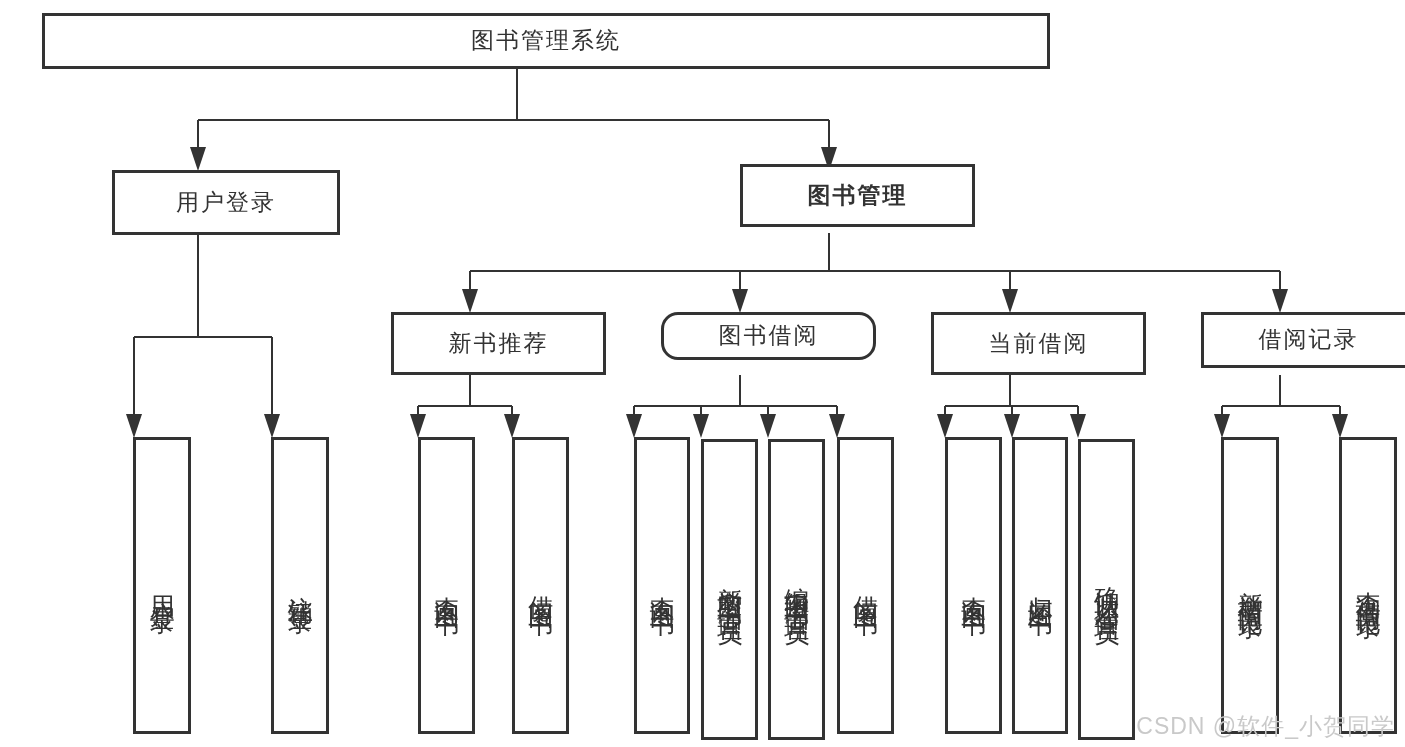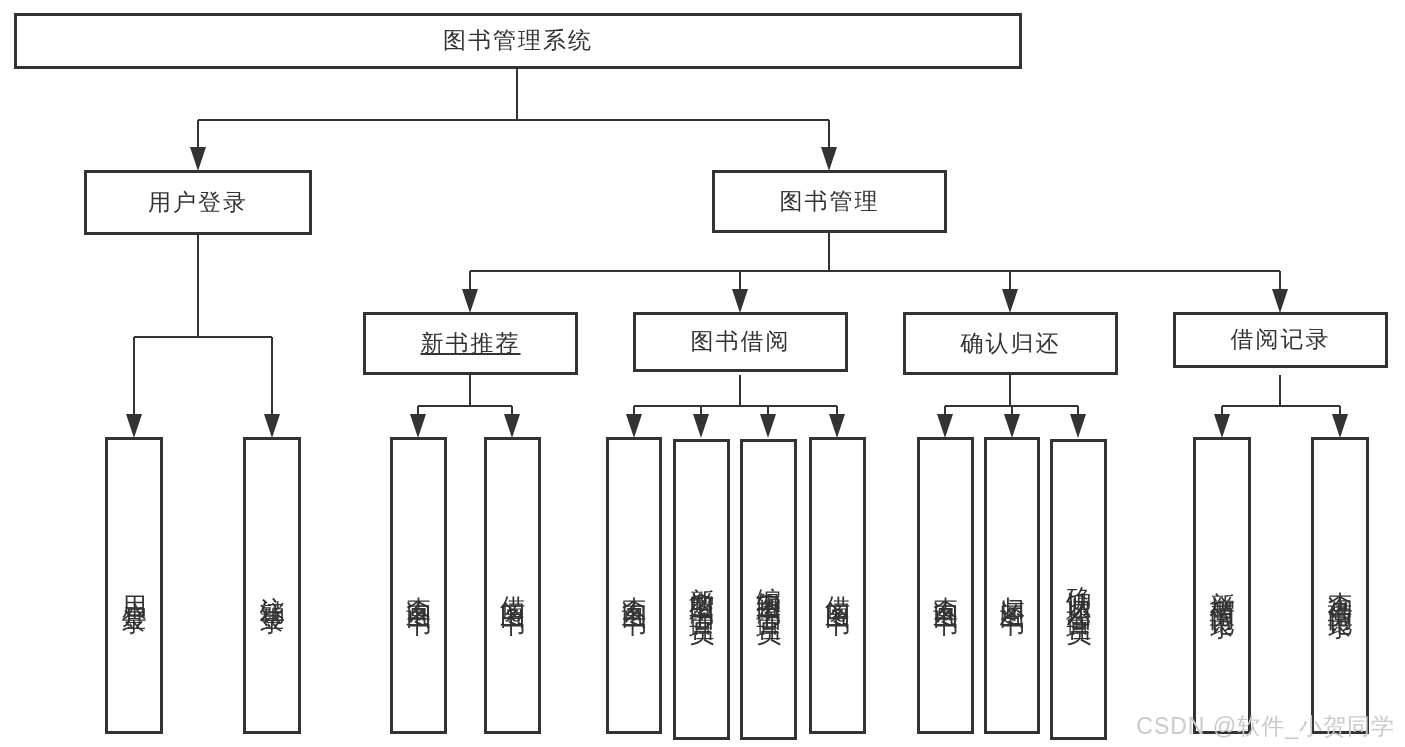--- a/index.html
+++ b/index.html
@@ -19,36 +19,37 @@
   }
   #wires{position:absolute;left:0;top:0;width:1405px;height:747px;color:var(--line);}
   .box{
     position:absolute;
     background:var(--background);
     border:3px solid var(--line);
     box-sizing:border-box;
     display:flex;align-items:center;justify-content:center;
     text-align:center;
     line-height:1.1;
+    margin-left:28px;
   }
   .h{font-size:23px;letter-spacing:2px;white-space:nowrap;}
   .v{
     writing-mode:vertical-rl;
     text-orientation:mixed;
     font-size:25px;
     letter-spacing:5px;
     white-space:nowrap;
   }
   
   #b-root{left:14px;top:13px;width:1008px;height:56px;}
   #b-user{left:84px;top:170px;width:228px;height:65px;}
-  #b-mgmt{left:712px;top:170px;width:235px;height:63px;}
+  #b-mgmt{left:712px;top:164px;width:235px;height:63px;font-weight:bold;}
   
-  #b-s0{left:363px;top:312px;width:215px;height:63px;text-decoration:underline;}
-  #b-s1{left:633px;top:312px;width:215px;height:60px;}
+  #b-s0{left:363px;top:312px;width:215px;height:63px;}
+  #b-s1{left:633px;top:312px;width:215px;height:48px;border-radius:17px;}
   #b-s2{left:903px;top:312px;width:215px;height:63px;}
   #b-s3{left:1173px;top:312px;width:215px;height:56px;}
   
   .leaf{top:437px;width:57px;height:297px;}
   .leaf.tall{top:439px;height:301px;}
   #l-u0{left:105px;width:58px;}
   #l-u1{left:243px;width:58px;}
   #l-n0{left:390px;}
   #l-n1{left:484px;}
   #l-b0{left:606px;width:56px;}
@@ -125,21 +126,21 @@
     </g>
   </svg>
 
   <div class="box h" id="b-root">图书管理系统</div>
 
   <div class="box h" id="b-user">用户登录</div>
   <div class="box h" id="b-mgmt">图书管理</div>
 
   <div class="box h" id="b-s0">新书推荐</div>
   <div class="box h" id="b-s1">图书借阅</div>
-  <div class="box h" id="b-s2">确认归还</div>
+  <div class="box h" id="b-s2">当前借阅</div>
   <div class="box h" id="b-s3">借阅记录</div>
 
   <div class="box v leaf" id="l-u0">用户登录</div>
   <div class="box v leaf" id="l-u1">注销登录</div>
 
   <div class="box v leaf" id="l-n0">查询图书</div>
   <div class="box v leaf" id="l-n1">借阅图书</div>
 
   <div class="box v leaf" id="l-b0">查询图书</div>
   <div class="box v leaf tall" id="l-b1">新增图书（管理员）</div>

